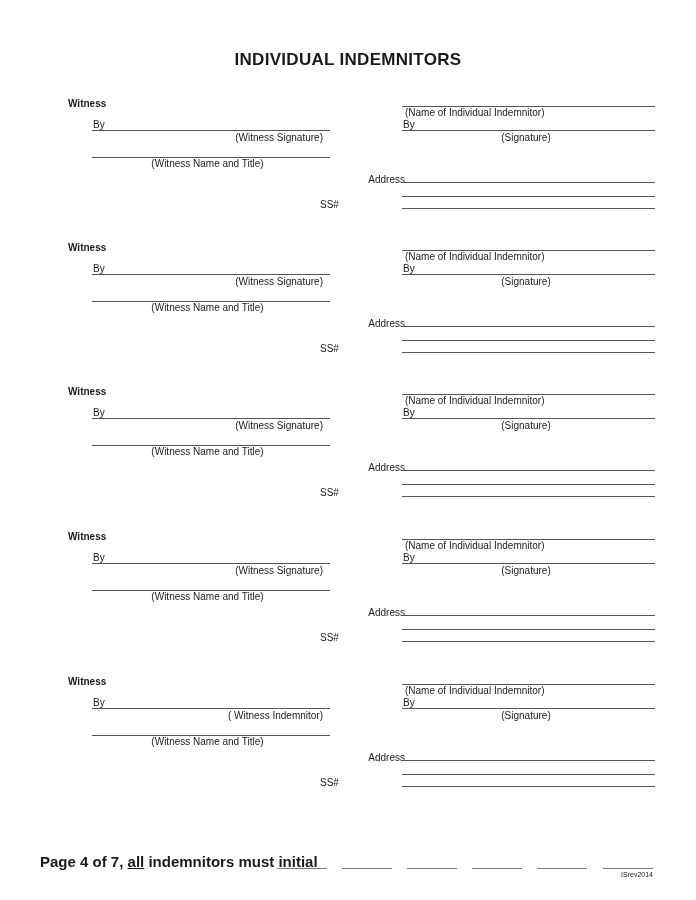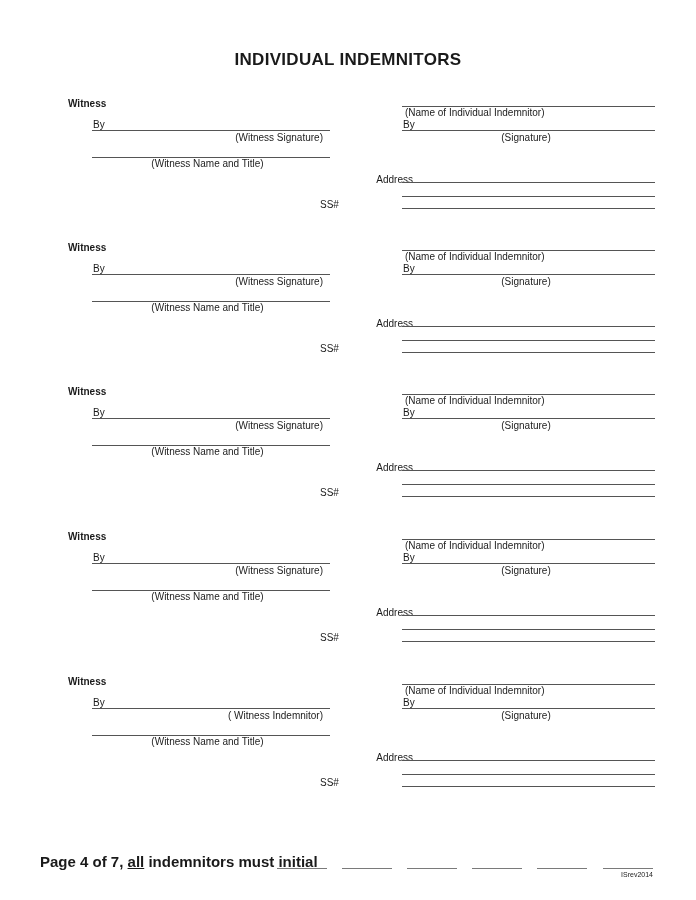--- a/index.html
+++ b/index.html
@@ -31,21 +31,21 @@
   .cap-sig-l{left:92px;width:231px;top:36px;text-align:right;}
   .line-name-l{left:92px;width:238px;top:60px;}
   .cap-name-l{left:92px;width:231px;top:62px;text-align:center;}
 
   
   .line-nm-r{left:402px;width:253px;top:9px;}
   .cap-nm-r{left:405px;top:11px;}
   .by-r{left:383px;top:21px;}
   .line-sig-r{left:402px;width:253px;top:33px;}
   .cap-sig-r{left:402px;width:248px;top:36px;text-align:center;}
-  .addr-label{left:300px;width:93px;top:76px;text-align:right;}
+  .addr-label{left:292px;width:93px;top:76px;text-align:right;}
   .line-addr1{left:402px;width:253px;top:85px;}
   .line-addr2{left:402px;width:253px;top:99px;}
   .ss-label{left:300px;width:93px;top:101px;text-align:left;}
   .line-ss{left:402px;width:253px;top:111px;}
 
   
   .footer-text{
     position:absolute;left:40px;top:856px;
     font-size:15px;font-weight:bold;line-height:12px;white-space:nowrap;
   }

